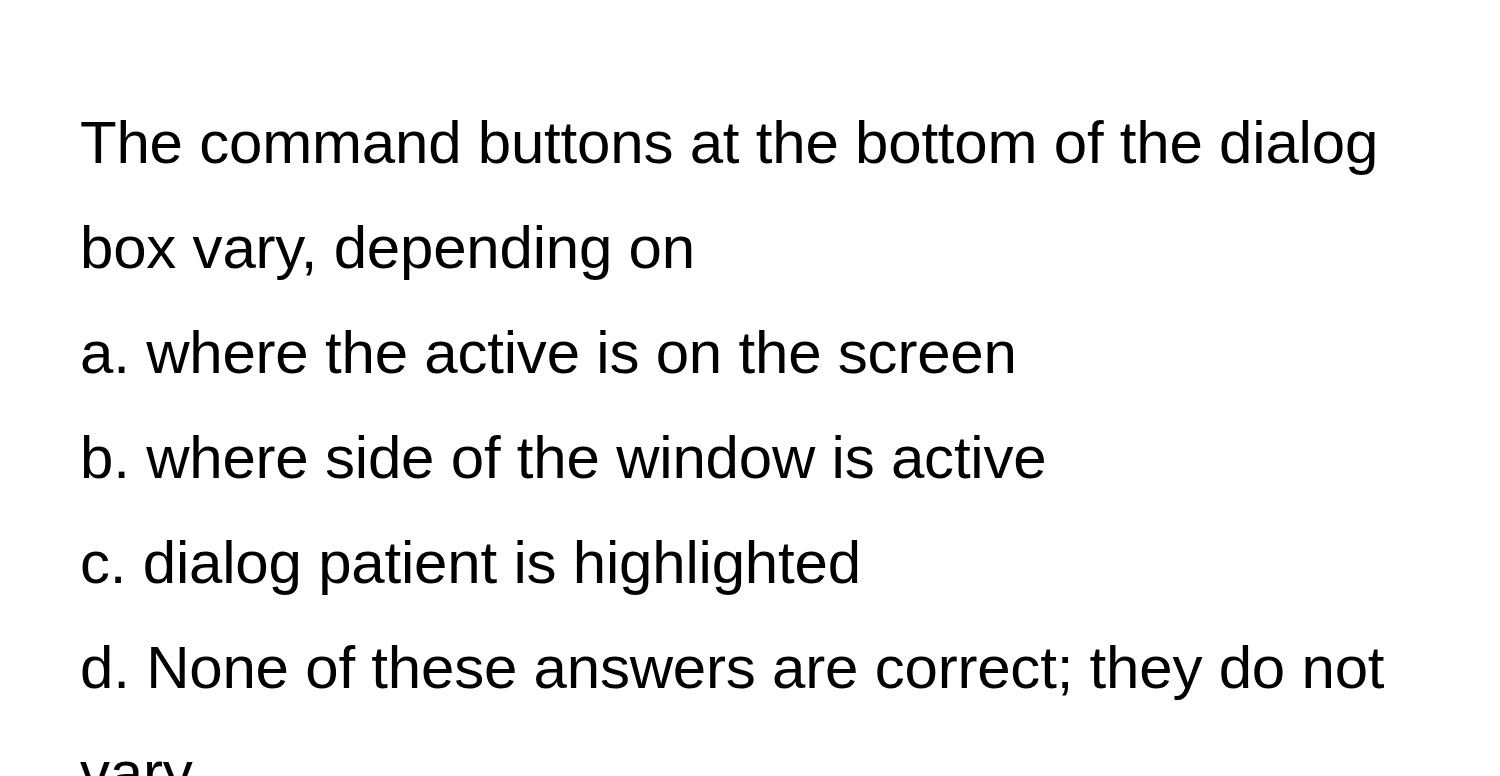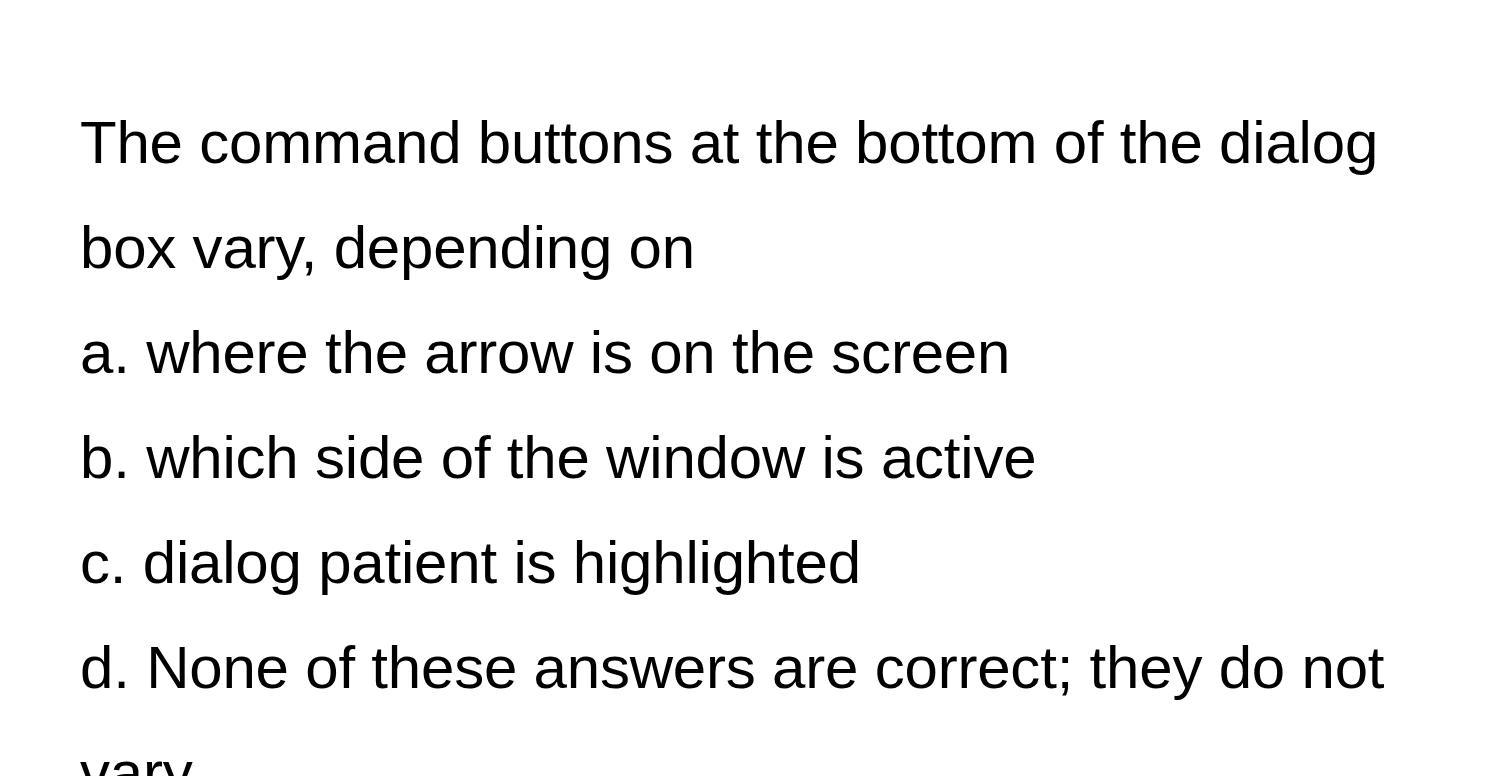--- a/index.html
+++ b/index.html
@@ -33,25 +33,25 @@
       display: inline;
     }
   </style>
 </head>
 <body>
 
 <div class="question-container">
   <div class="question-stem">The command buttons at the bottom of the dialog box vary, depending on</div>
   <div class="choice">
     <span class="choice-letter">a.</span>
-    <span class="choice-text">where the arrow is on the screen</span>
+    <span class="choice-text">where the active is on the screen</span>
   </div>
   <div class="choice">
     <span class="choice-letter">b.</span>
-    <span class="choice-text">which side of the window is active</span>
+    <span class="choice-text">where side of the window is active</span>
   </div>
   <div class="choice">
     <span class="choice-letter">c.</span>
     <span class="choice-text">dialog patient is highlighted</span>
   </div>
   <div class="choice">
     <span class="choice-letter">d.</span>
     <span class="choice-text">None of these answers are correct; they do not vary</span>
   </div>
 </div>

